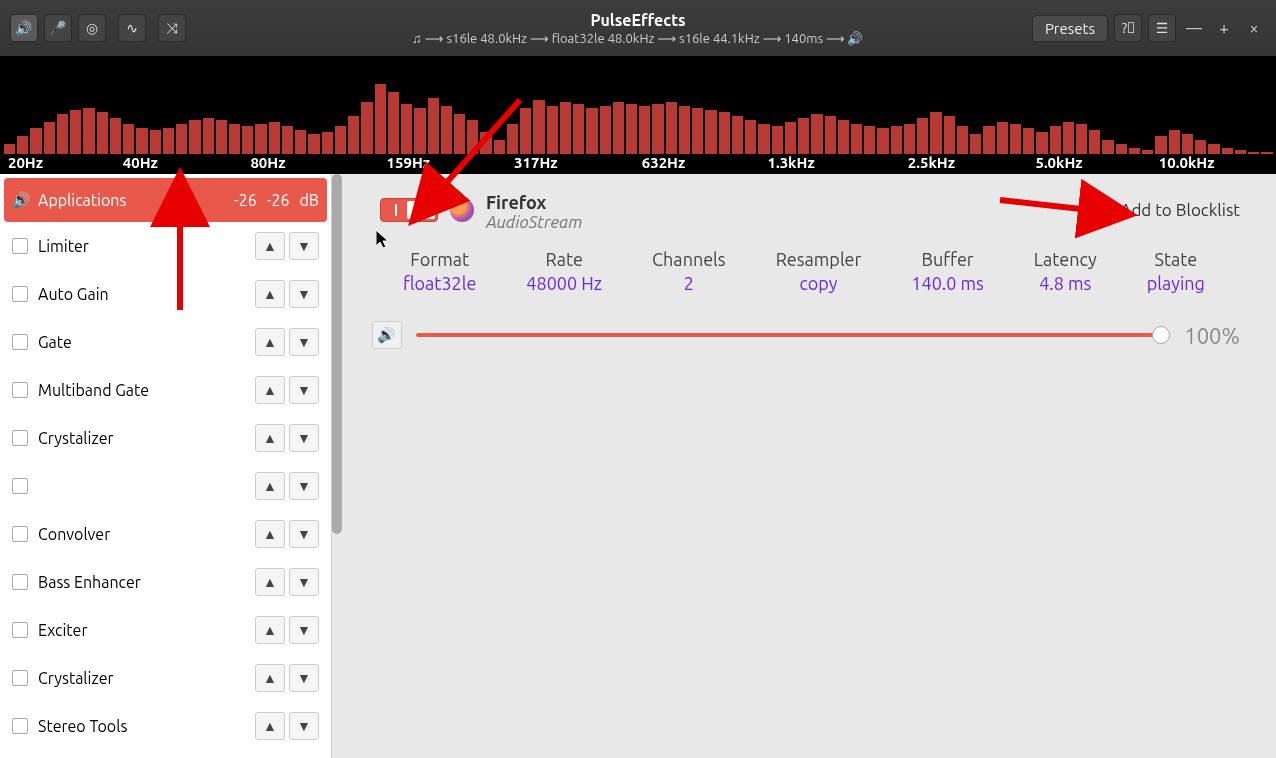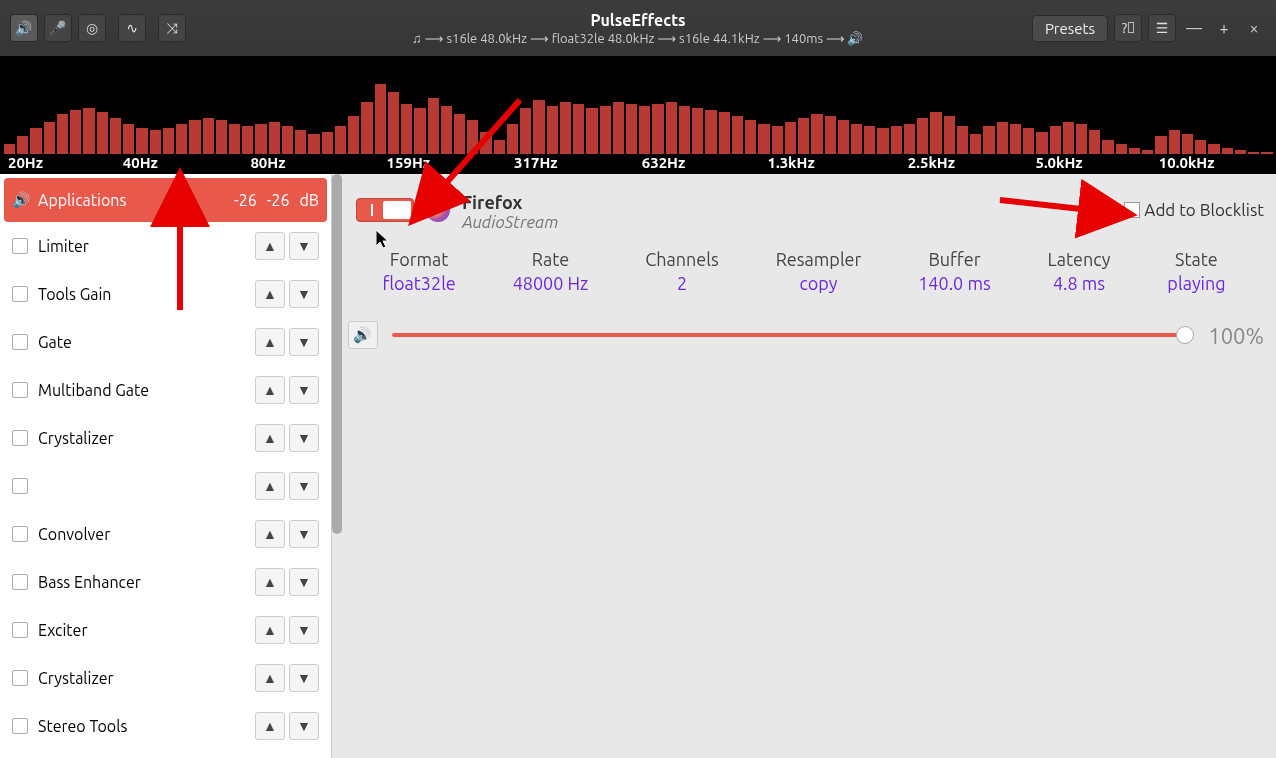--- a/index.html
+++ b/index.html
@@ -32,21 +32,21 @@
 .side-item { display: flex; align-items: center; padding: 10px 8px; border-radius: 4px; position: relative; min-height: 44px; }
 .side-item.selected { background: #e8594c; color: #fff; }
 .side-check { width: 16px; height: 16px; border: 1px solid #aaa; border-radius: 2px; margin-right: 10px; background: #fff; flex-shrink: 0; }
 .side-icon { width: 18px; margin-right: 8px; color: #fff; }
 .side-label { flex: 1; font-size: 16px; }
 .side-db { margin-left: auto; display: flex; gap: 10px; font-size: 16px; }
 .side-arrows { margin-left: auto; display: flex; gap: 4px; }
 .arrow-btn { width: 30px; height: 28px; background: #f5f5f5; border: 1px solid #ccc; border-radius: 3px; display: flex; align-items: center; justify-content: center; cursor: pointer; font-size: 14px; color: #444; }
 
 
-.content { flex: 1; background: #e8e8e8; padding: 18px 12px; position: relative; overflow-y: auto; }
+.content { flex: 1; background: #e8e8e8; padding: 18px 36px; position: relative; overflow-y: auto; }
 .scrollbar-hint { position: absolute; left: 0; top: 0; width: 10px; height: 360px; background: #aaa; border-radius: 5px; }
 .app-row { display: flex; align-items: flex-start; gap: 12px; padding-left: 12px; }
 .toggle { width: 58px; height: 24px; background: #e8594c; border-radius: 4px; position: relative; border: 1px solid #c04438; cursor: pointer; margin-top: 6px; }
 .toggle .tline { position: absolute; left: 14px; top: 5px; width: 2px; height: 12px; background: #fff; }
 .toggle .knob { position: absolute; right: 2px; top: 2px; width: 28px; height: 18px; background: #fff; border-radius: 2px; }
 .app-icon { width: 24px; height: 24px; border-radius: 50%; background: radial-gradient(circle at 35% 35%, #ff9d4a 30%, #b050b0 60%, #5050c0); margin-top: 6px; }
 .app-title { font-weight: bold; font-size: 18px; color: #333; }
 .app-sub { font-style: italic; color: #777; font-size: 17px; }
 .blocklist { margin-left: auto; display: flex; align-items: center; gap: 4px; font-size: 17px; color: #333; margin-top: 8px; }
 .blocklist-check { width: 16px; height: 16px; border: 1px solid #999; background: #fff; }
@@ -222,21 +222,21 @@
         <div class="side-item">
           <div class="side-check"></div>
           <span class="side-label">Limiter</span>
           <div class="side-arrows">
             <div class="arrow-btn">▲</div>
             <div class="arrow-btn">▼</div>
           </div>
         </div>
         <div class="side-item">
           <div class="side-check"></div>
-          <span class="side-label">Tools Gain</span>
+          <span class="side-label">Auto Gain</span>
           <div class="side-arrows">
             <div class="arrow-btn">▲</div>
             <div class="arrow-btn">▼</div>
           </div>
         </div>
         <div class="side-item">
           <div class="side-check"></div>
           <span class="side-label">Gate</span>
           <div class="side-arrows">
             <div class="arrow-btn">▲</div>

